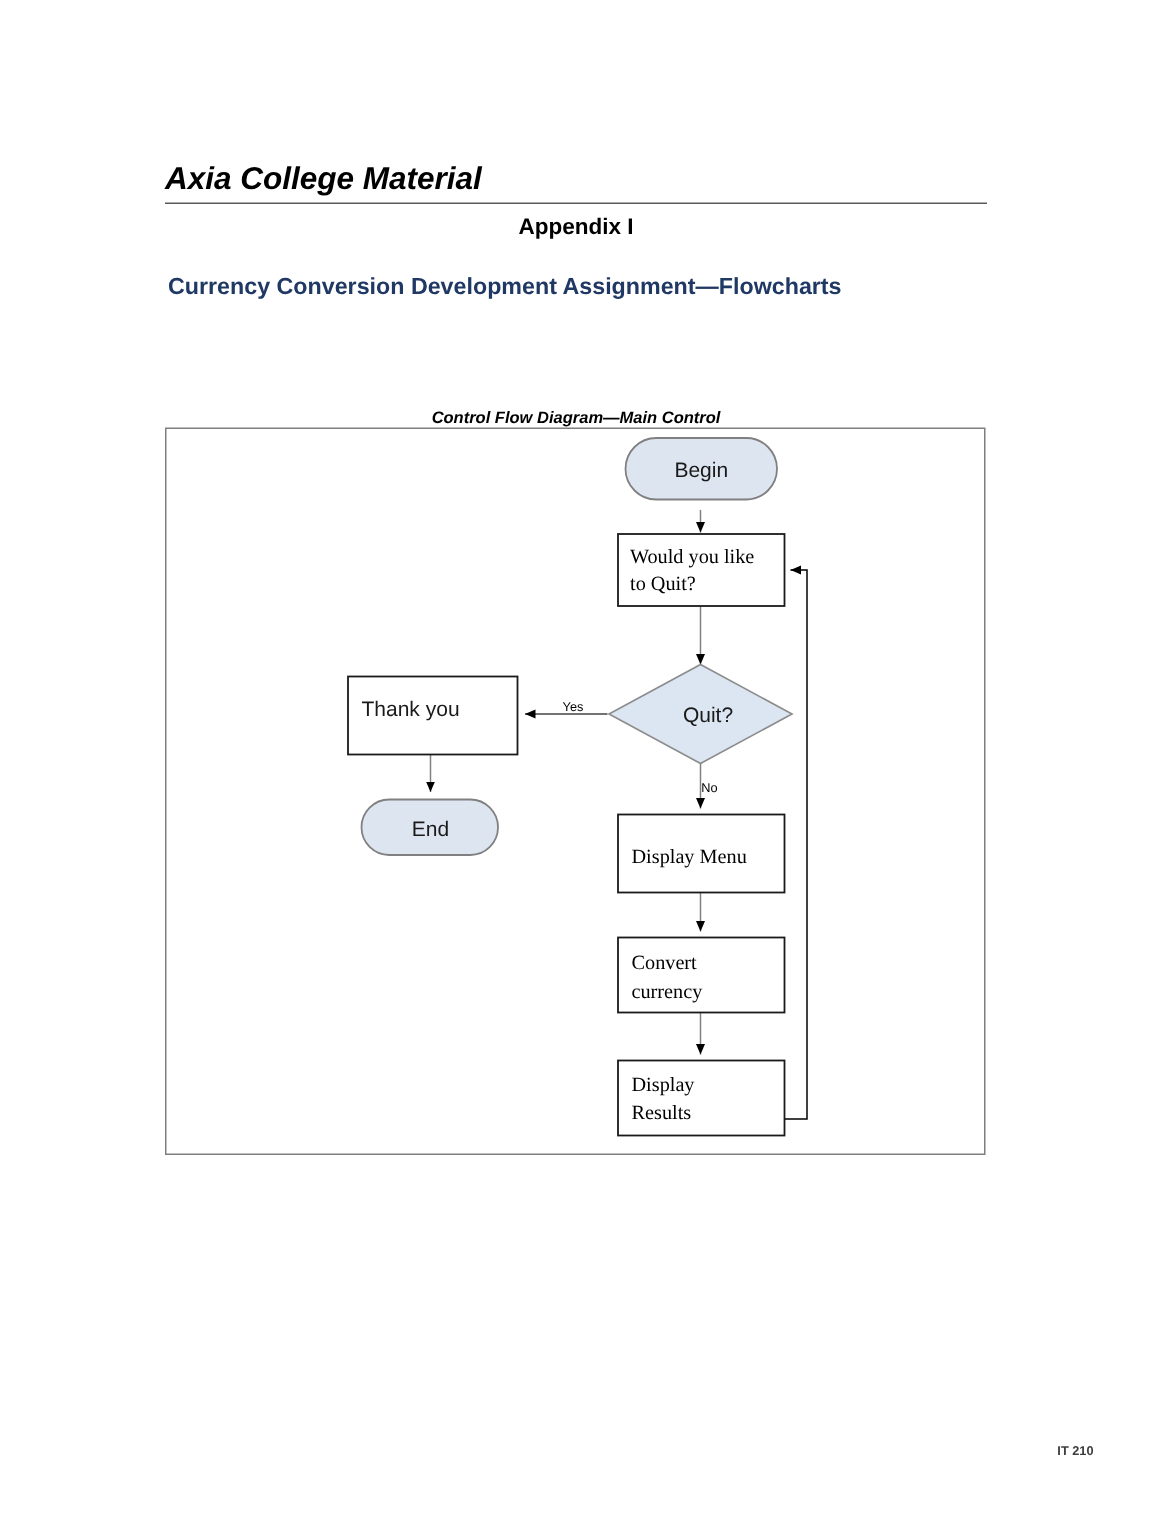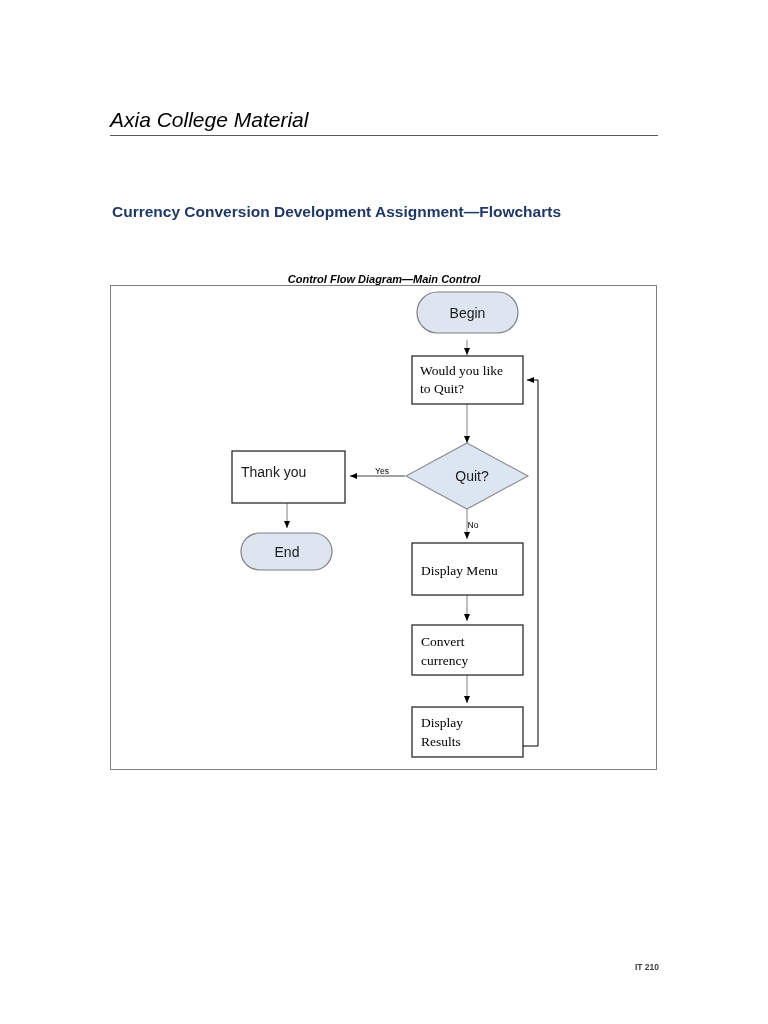--- a/index.html
+++ b/index.html
@@ -26,21 +26,21 @@
   }
 
   
   .doc-title {
     position: absolute;
     left: 110px;
     top: 108px;
     width: 548px;
     font-family: "Liberation Sans", sans-serif;
     font-style: italic;
-    font-weight: normal;
+    font-weight: bold;
     font-size: 21px;
     letter-spacing: 0px;
     color: #000000;
     padding-bottom: 4px;
   }
   .title-rule {
     position: absolute;
     left: 110px;
     top: 135px;
     width: 548px;
@@ -62,21 +62,20 @@
 
   .section-heading {
     position: absolute;
     left: 112px;
     top: 183px;
     font-family: "Liberation Sans", sans-serif;
     font-weight: bold;
     font-size: 15.5px;
     color: #1f3864;
     white-space: nowrap;
-    margin-top: 20px;
   }
 
   .instructions {
     position: absolute;
     left: 112px;
     top: 225px;
     font-family: "Liberation Sans", sans-serif;
     font-size: 10.5px;
     color: #1a1a1a;
     white-space: nowrap;
@@ -132,36 +131,37 @@
     font-size: 8.5px;
     fill: #000000;
   }
 
   .footer {
     position: absolute;
     left: 0;
     top: 962px;
     width: 768px;
     text-align: right;
-    padding-right: 109px;
+    padding-right: 39px;
     box-sizing: border-box;
     font-family: "Liberation Sans", sans-serif;
     font-weight: bold;
     font-size: 8.5px;
     color: #3d3d3d;
   }
 </style>
 </head>
 <body>
 
 <div class="page">
 
   <div class="doc-title">Axia College Material</div>
   <div class="title-rule"></div>
 
+  <div class="appendix">Appendix I</div>
 
   <div class="section-heading">Currency Conversion Development Assignment—Flowcharts</div>
 
 
   <div class="diagram-caption">Control Flow Diagram—Main Control</div>
 
   <div class="chart-frame"></div>
 
   <svg class="chart-svg" viewBox="0 0 547 485">
     <defs>

